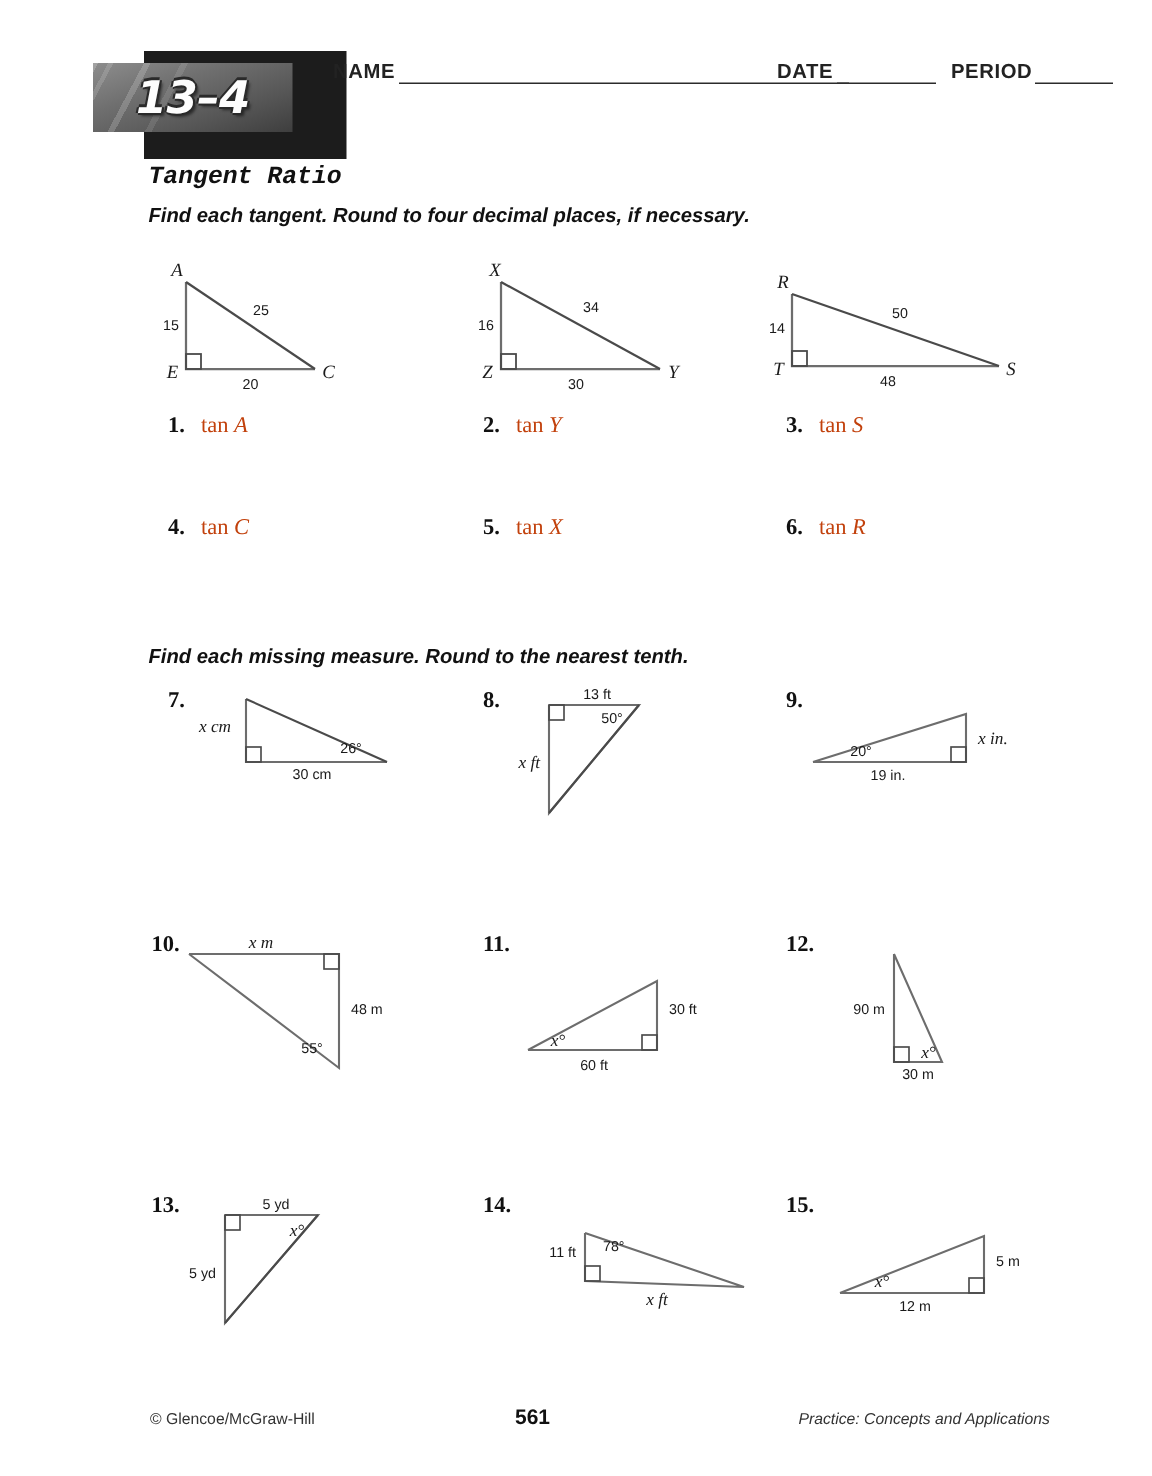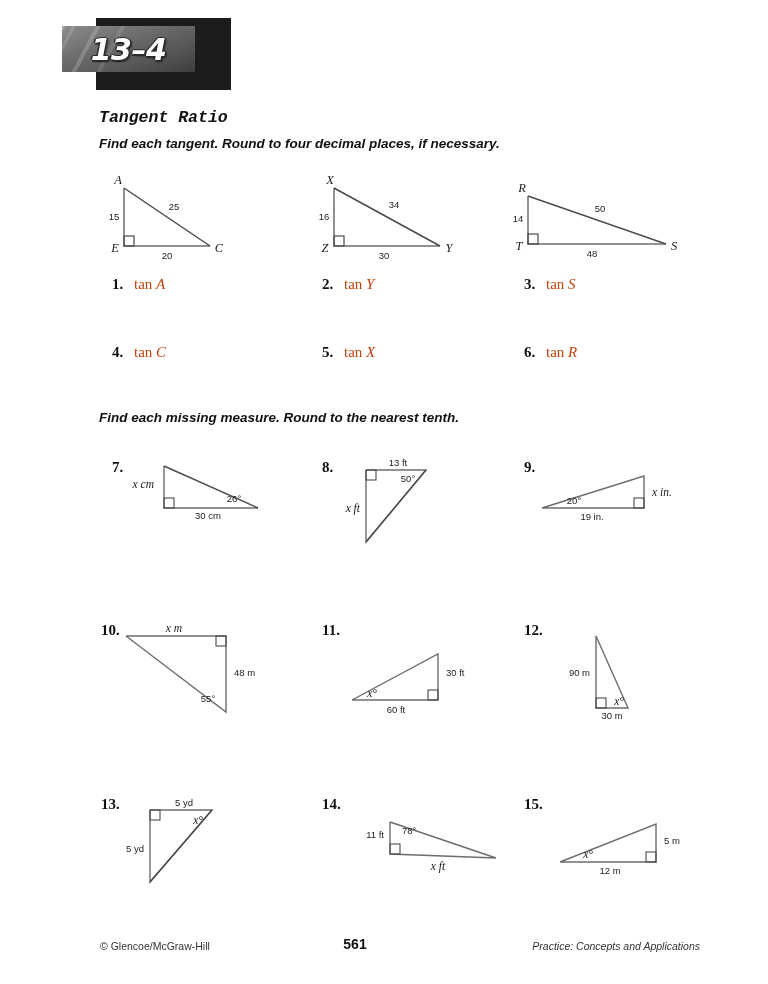--- a/index.html
+++ b/index.html
@@ -12,21 +12,21 @@
     height: 984px;
     position: relative;
     font-family: "Liberation Sans", sans-serif;
     color: #1a1a1a;
     overflow: hidden;
   }
 
   
   .header {
     position: absolute;
-    left: 0; top: 0;
+    left: 0; top: 16px;
     width: 620px; height: 96px;
   }
   .badge-block {
     position: absolute;
     left: 96px; top: 18px;
     width: 135px; height: 72px;
     background: #1c1c1c;
   }
   .badge-plate {
     position: absolute;
@@ -163,20 +163,30 @@
 </style>
 </head>
 <body>
 
 <div class="header">
   <div class="badge-block"></div>
   <div class="badge-plate">
     <span class="badge-text">13–4</span>
   </div>
 
+  <div class="label-row">
+    <span class="fld" style="left:0;">NAME</span>
+    <span class="rule" style="left:44px; width:300px;"></span>
+
+    <span class="fld" style="left:296px;">DATE</span>
+    <span class="rule" style="left:336px; width:66px;"></span>
+
+    <span class="fld" style="left:412px;">PERIOD</span>
+    <span class="rule" style="left:468px; width:52px;"></span>
+  </div>
 
 </div>
 
 <div class="sec-title" style="left:99px; top:108px;">Tangent Ratio</div>
 <div class="sec-instr" style="left:99px; top:136px;">Find each tangent. Round to four decimal places, if necessary.</div>
 
 <div class="fig" style="left:112px; top:180px;">
   <svg width="120" height="80" viewBox="0 0 120 80">
     <polyline points="12,8 12,66 98,66" fill="none" stroke="#6d6d6d" stroke-width="1.5"></polyline>
     <line x1="12" y1="8" x2="98" y2="66" stroke="#4a4a4a" stroke-width="1.5"></line>
@@ -247,21 +257,21 @@
   <span>tan</span>
   <i>X</i>
 </div>
 
 <div class="pnum" style="left:524px; top:344px;">6.</div>
 <div class="prompt" style="left:546px; top:344px;">
   <span>tan</span>
   <i>R</i>
 </div>
 
-<div class="sec-instr" style="left:99px; top:410px;">Find each missing measure. Round to the nearest tenth.</div>
+<div class="sec-instr" style="left:99px; top:430px;">Find each missing measure. Round to the nearest tenth.</div>
 
 <div class="pnum" style="left:112px; top:459px;">7.</div>
 <div class="fig" style="left:142px; top:460px;">
   <svg width="130" height="60" viewBox="0 0 130 60">
     <polyline points="22,6 22,48 116,48" fill="none" stroke="#6d6d6d" stroke-width="1.4"></polyline>
     <line x1="22" y1="6" x2="116" y2="48" stroke="#4a4a4a" stroke-width="1.4"></line>
     <rect x="22" y="38" width="10" height="10" fill="none" stroke="#4a4a4a" stroke-width="1.1"></rect>
     <text class="lbl-it" x="12" y="28" text-anchor="end">x cm</text>
     <text class="lbl" x="66" y="59" text-anchor="middle">30 cm</text>
     <text class="lbl" x="92" y="42" text-anchor="middle">26°</text>

